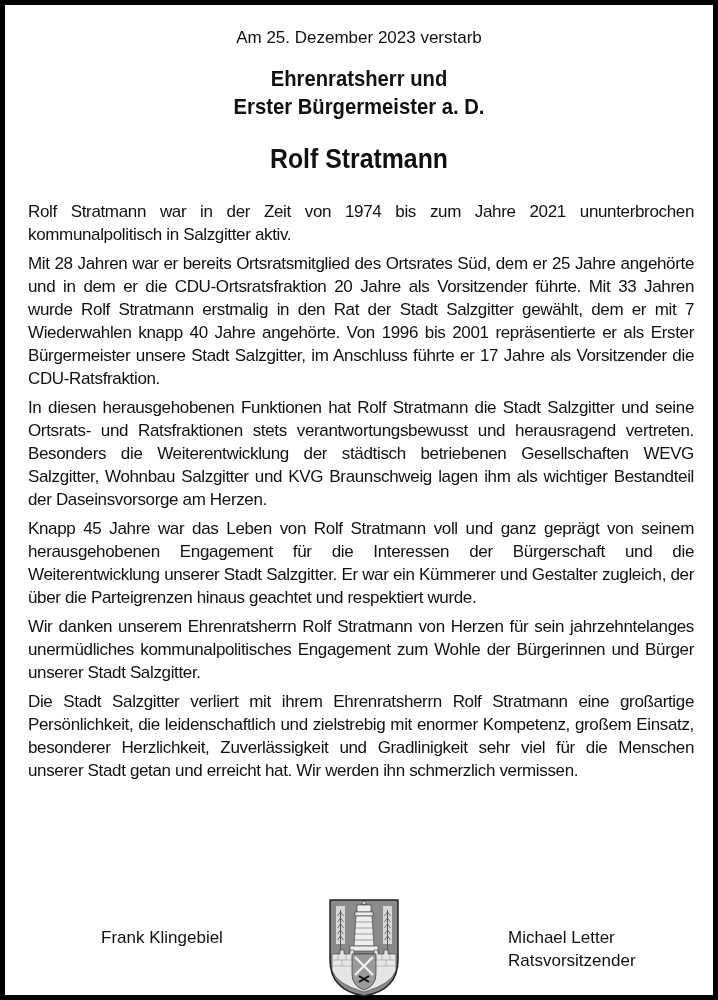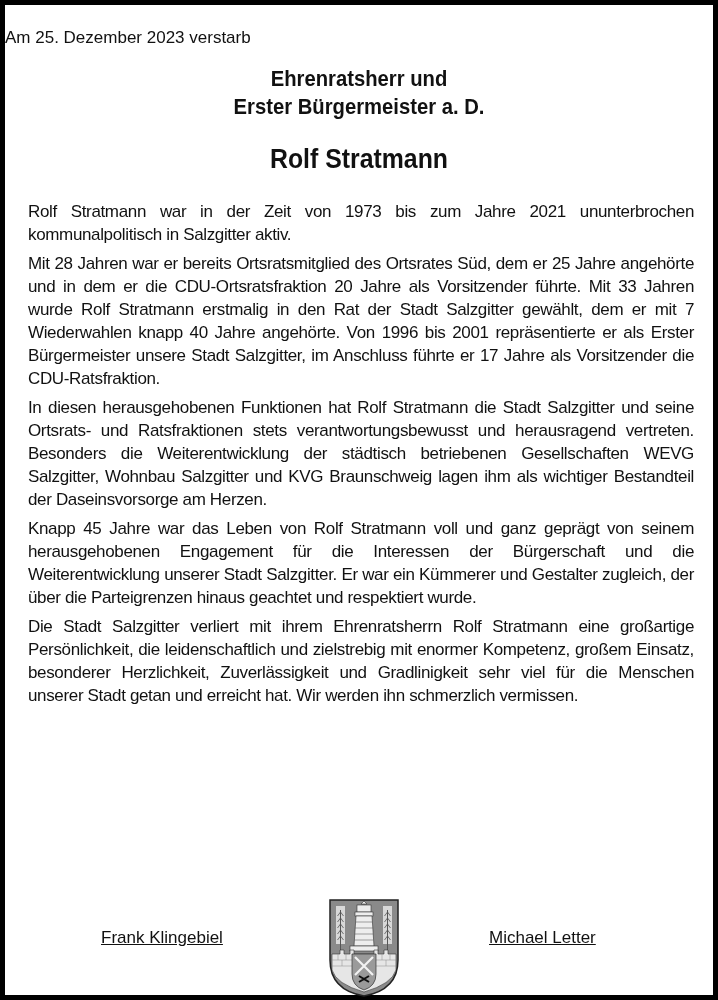--- a/index.html
+++ b/index.html
@@ -9,21 +9,21 @@
       width: 718px; height: 1000px;
       box-sizing: border-box;
       border: 5px solid #000000;
       background: #ffffff;
       font-family: "Liberation Sans", sans-serif;
       color: #111111;
     }
     .header { text-align: center; }
     .intro {
       position: absolute; left: 0; right: 0; top: 23px;
-      font-size: 17px; line-height: 20px; text-align: left;
+      font-size: 17px; line-height: 20px; text-align: center;
     }
     .title {
       position: absolute; left: 0; right: 0; top: 60px;
       font-size: 22px; line-height: 28px; font-weight: bold; text-align: center;
       transform: scaleX(0.92); transform-origin: center;
     }
     .name {
       position: absolute; left: 0; right: 0; top: 137px;
       font-size: 27px; line-height: 34px; font-weight: bold; text-align: center;
       transform: scaleX(0.92); transform-origin: center;
@@ -31,46 +31,47 @@
     .body-text {
       position: absolute; left: 23px; width: 666px; top: 195px;
       font-size: 17px; line-height: 23px; text-align: justify;
     }
     .body-text p { margin: 0 0 6px 0; letter-spacing: -0.35px; }
     .signatures {
       position: absolute; left: 0; right: 0; top: 893px; height: 100px;
     }
     .sig {
       position: absolute; top: 28px;
-      font-size: 17px; line-height: 23px; text-decoration: underline;
+      font-size: 17px; line-height: 23px;
     }
     .sig-left { left: 96px; }
-    .sig-right { left: 484px; }
+    .sig-right { left: 503px; }
     .crest {
       position: absolute; left: 323px; top: 0px; width: 72px; height: 100px;
     }
   </style>
 </head>
 <body>
 
 <div class="frame">
   <div class="header">
     <div class="intro">Am 25. Dezember 2023 verstarb</div>
     <div class="title">
       <div>Ehrenratsherr und</div>
       <div>Erster Bürgermeister a. D.</div>
     </div>
     <div class="name">Rolf Stratmann</div>
   </div>
 
   <div class="body-text">
-    <p>Rolf Stratmann war in der Zeit von 1973 bis zum Jahre 2021 ununterbrochen kommunalpolitisch in Salzgitter aktiv.</p>
+    <p>Rolf Stratmann war in der Zeit von 1974 bis zum Jahre 2021 ununterbrochen kommunalpolitisch in Salzgitter aktiv.</p>
     <p>Mit 28 Jahren war er bereits Ortsratsmitglied des Ortsrates Süd, dem er 25 Jahre angehörte und in dem er die CDU-Ortsratsfraktion 20 Jahre als Vorsitzender führte. Mit 33 Jahren wurde Rolf Stratmann erstmalig in den Rat der Stadt Salzgitter gewählt, dem er mit 7 Wiederwahlen knapp 40 Jahre angehörte. Von 1996 bis 2001 repräsentierte er als Erster Bürgermeister unsere Stadt Salzgitter, im Anschluss führte er 17 Jahre als Vorsitzender die CDU-Ratsfraktion.</p>
     <p>In diesen herausgehobenen Funktionen hat Rolf Stratmann die Stadt Salzgitter und seine Ortsrats- und Ratsfraktionen stets verantwortungsbewusst und herausragend vertreten. Besonders die Weiterentwicklung der städtisch betriebenen Gesellschaften WEVG Salzgitter, Wohnbau Salzgitter und KVG Braunschweig lagen ihm als wichtiger Bestandteil der Daseinsvorsorge am Herzen.</p>
     <p>Knapp 45 Jahre war das Leben von Rolf Stratmann voll und ganz geprägt von seinem herausgehobenen Engagement für die Interessen der Bürgerschaft und die Weiterentwicklung unserer Stadt Salzgitter. Er war ein Kümmerer und Gestalter zugleich, der über die Parteigrenzen hinaus geachtet und respektiert wurde.</p>
+    <p>Wir danken unserem Ehrenratsherrn Rolf Stratmann von Herzen für sein jahrzehntelanges unermüdliches kommunalpolitisches Engagement zum Wohle der Bürgerinnen und Bürger unserer Stadt Salzgitter.</p>
     <p>Die Stadt Salzgitter verliert mit ihrem Ehrenratsherrn Rolf Stratmann eine großartige Persönlichkeit, die leidenschaftlich und zielstrebig mit enormer Kompetenz, großem Einsatz, besonderer Herzlichkeit, Zuverlässigkeit und Gradlinigkeit sehr viel für die Menschen unserer Stadt getan und erreicht hat. Wir werden ihn schmerzlich vermissen.</p>
   </div>
 
   <div class="signatures">
     <div class="sig sig-left">
       <div>Frank Klingebiel</div>
     </div>
 
     <svg class="crest" viewBox="0 0 72 100">
 
@@ -97,15 +98,16 @@
       <path d="M24 56 H48 V76 Q48 88 36 92 Q24 88 24 76 Z" fill="#9a9a9a" stroke="#333" stroke-width="0.7"></path>
 
       <path d="M27 59 L45 77 M45 59 L27 77" stroke="#f2f2f2" stroke-width="2.2"></path>
 
       <path d="M31 84 L41 78 M41 84 L31 78" stroke="#111" stroke-width="2"></path>
       <circle cx="36" cy="81" r="1.2" fill="#111"></circle>
     </svg>
 
     <div class="sig sig-right">
       <div>Michael Letter</div>
+      <div>Ratsvorsitzender</div>
     </div>
   </div>
 </div>
 
 </body></html>

